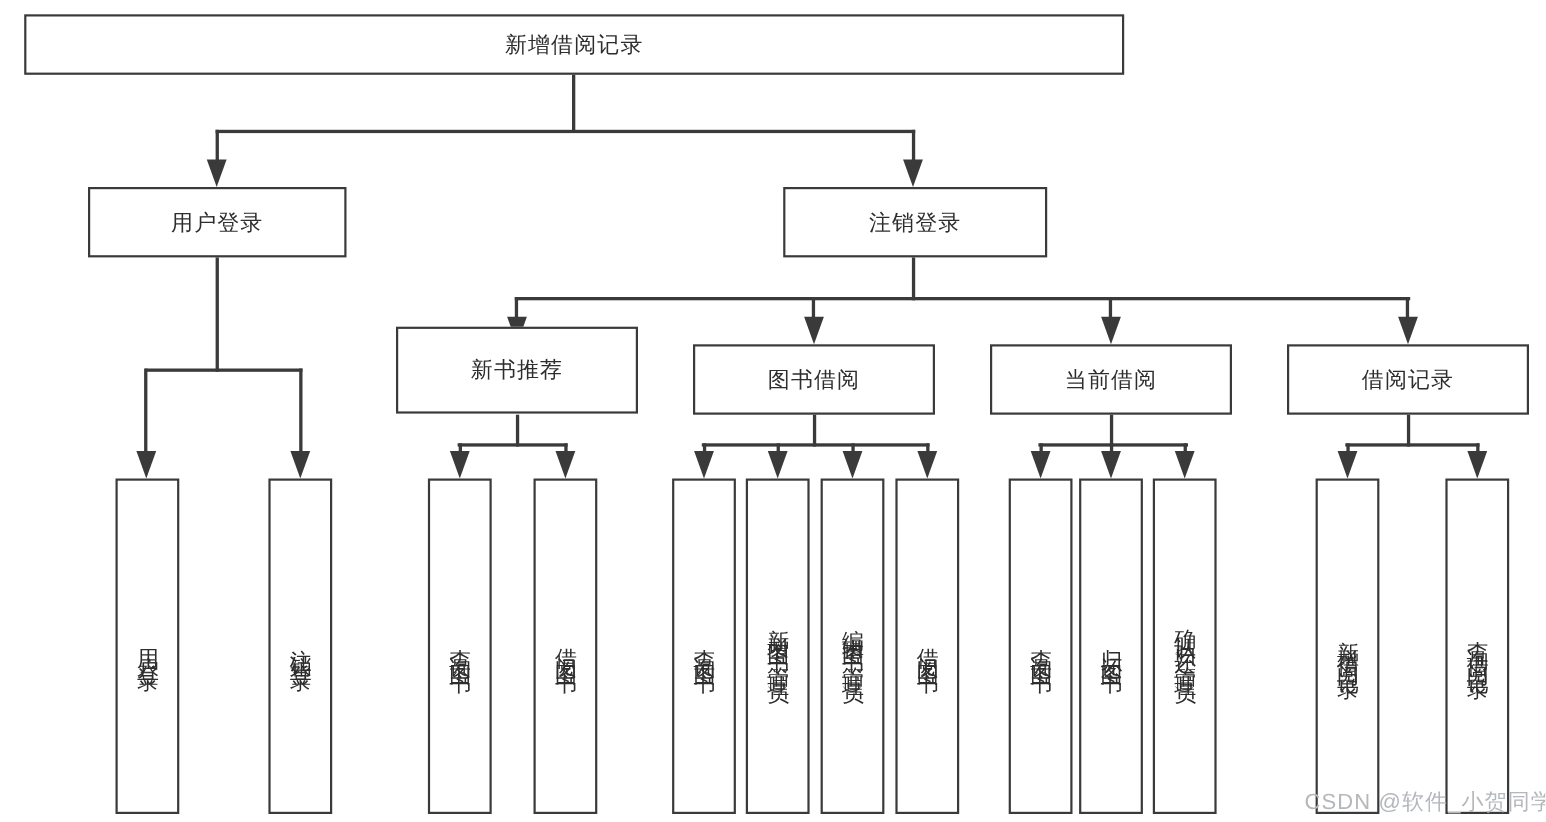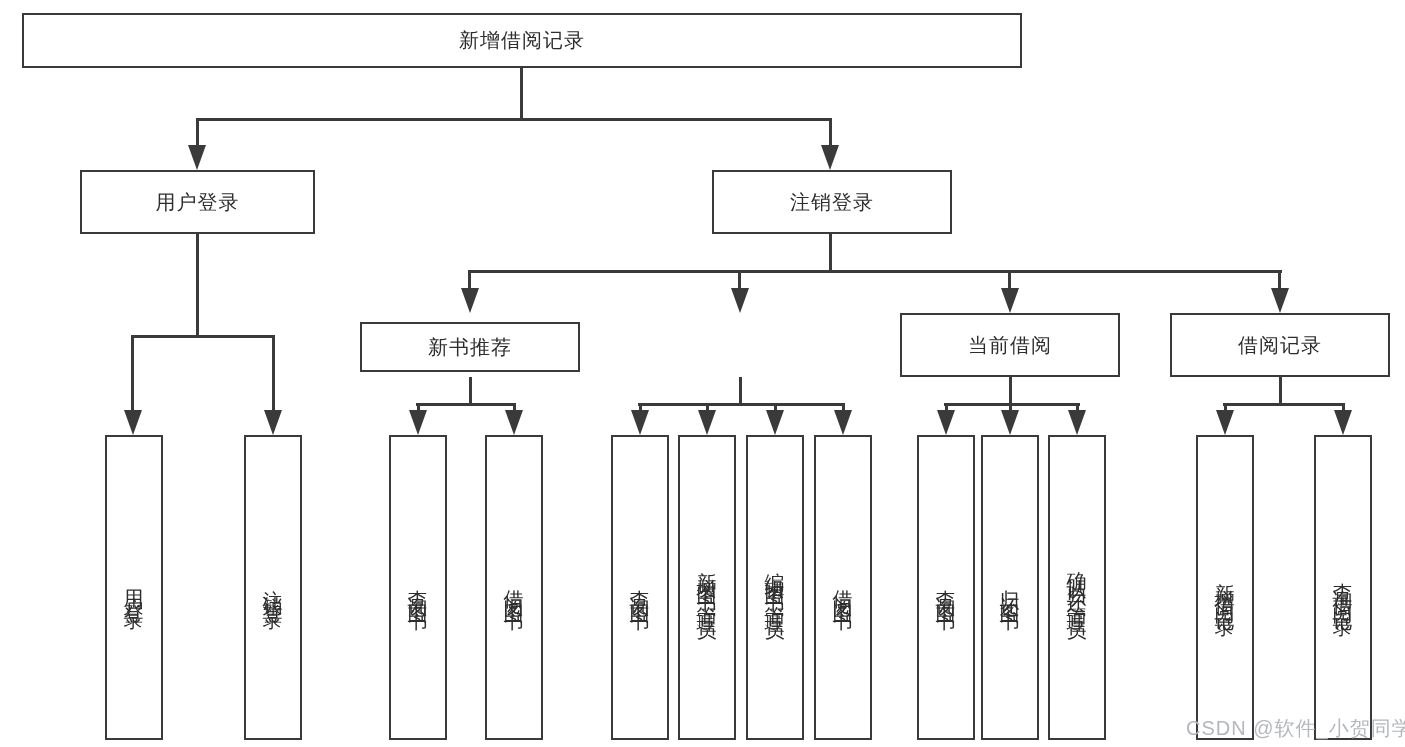--- a/index.html
+++ b/index.html
@@ -66,22 +66,25 @@
   <div class="hline" style="left:468px;top:270px;width:814px"></div>
   <div class="vline" style="left:468px;top:270px;height:25px"></div>
   <div class="arrow" style="left:461px;top:288px"></div>
   <div class="vline" style="left:738px;top:270px;height:25px"></div>
   <div class="arrow" style="left:731px;top:288px"></div>
   <div class="vline" style="left:1008px;top:270px;height:25px"></div>
   <div class="arrow" style="left:1001px;top:288px"></div>
   <div class="vline" style="left:1278px;top:270px;height:25px"></div>
   <div class="arrow" style="left:1271px;top:288px"></div>
 
-  <div class="node" style="left:360px;top:322px;width:220px;height:50px">
+  <div class="node" style="left:360px;top:297px;width:220px;height:79px">
     <span>新书推荐</span>
+  </div>
+  <div class="node" style="left:630px;top:313px;width:220px;height:64px">
+    <span>图书借阅</span>
   </div>
   <div class="node" style="left:900px;top:313px;width:220px;height:64px">
     <span>当前借阅</span>
   </div>
   <div class="node" style="left:1170px;top:313px;width:220px;height:64px">
     <span>借阅记录</span>
   </div>
 
   <div class="vline" style="left:469px;top:377px;height:29px"></div>
   <div class="hline" style="left:416px;top:403px;width:100px"></div>

